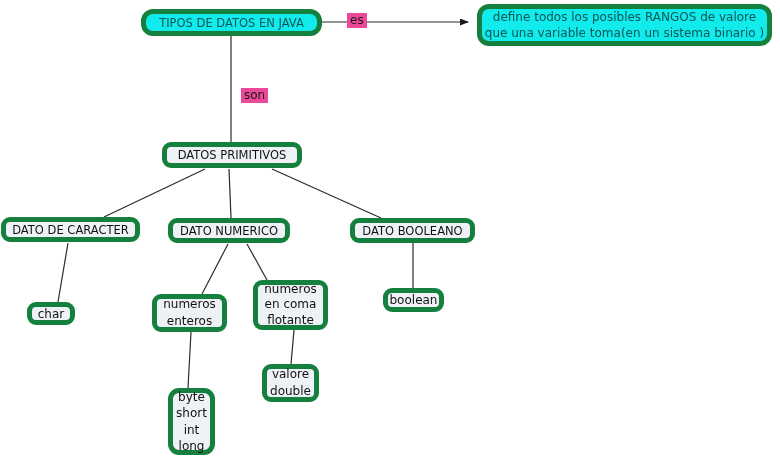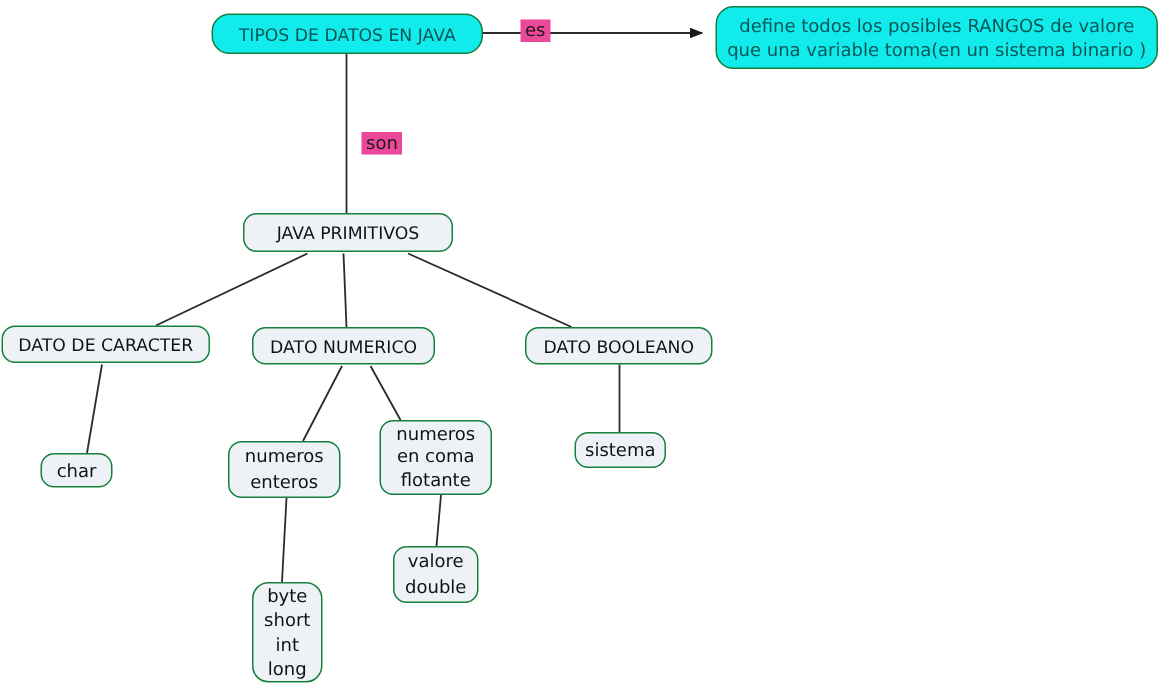--- a/index.html
+++ b/index.html
@@ -8,21 +8,21 @@
     width:780px;height:462px;
     background:#ffffff;
     font-family:"DejaVu Sans","Liberation Sans",sans-serif;
     overflow:hidden;
   }
   #edges{position:absolute;left:0;top:0;width:780px;height:462px;}
   .node{
     position:absolute;box-sizing:border-box;
     display:flex;align-items:center;justify-content:center;
     text-align:center;white-space:pre-line;
-    border:1px solid #15803d;border-radius:9px;
+    border:5px solid #15803d;border-radius:9px;
     font-size:12px;line-height:16px;color:#111;
     background:#eef2f6;
   }
   .cyan{background:#12ebeb;color:#0a5656;}
   .linklabel{
     position:absolute;background:#ec4899;padding:0 3px;
     font-size:12px;color:#1a1a1a;line-height:15px;
   }
   #n-tipos   {left:141px;top:9px;  width:181px;height:27px;border-radius:12px;font-size:11.5px;}
   #n-define  {left:477px;top:4px;  width:295px;height:42px;border-radius:12px;font-size:12px;line-height:16px;}
@@ -62,31 +62,31 @@
     <line x1="191" y1="332" x2="188" y2="388" stroke="#2b2b2b" stroke-width="1.2"></line>
     <line x1="294" y1="330" x2="291" y2="364" stroke="#2b2b2b" stroke-width="1.2"></line>
   </svg>
 
   <span id="l-es" class="linklabel">es</span>
   <span id="l-son" class="linklabel">son</span>
 
   <div id="n-tipos" class="node cyan">TIPOS DE DATOS EN JAVA</div>
   <div id="n-define" class="node cyan">define todos los posibles RANGOS de valore
 que una variable toma(en un sistema binario )</div>
-  <div id="n-dp" class="node">JAVA PRIMITIVOS</div>
+  <div id="n-dp" class="node">DATOS PRIMITIVOS</div>
   <div id="n-caracter" class="node">DATO DE CARACTER</div>
   <div id="n-numerico" class="node">DATO NUMERICO</div>
   <div id="n-booleano" class="node">DATO BOOLEANO</div>
   <div id="n-char" class="node">char</div>
   <div id="n-enteros" class="node">numeros
 enteros</div>
   <div id="n-coma" class="node">numeros
 en coma
 flotante</div>
-  <div id="n-boolean" class="node">sistema</div>
+  <div id="n-boolean" class="node">boolean</div>
   <div id="n-bytes" class="node">byte
 short
 int
 long</div>
   <div id="n-float" class="node">valore
 double</div>
 
 </div>
 
 </body></html>

